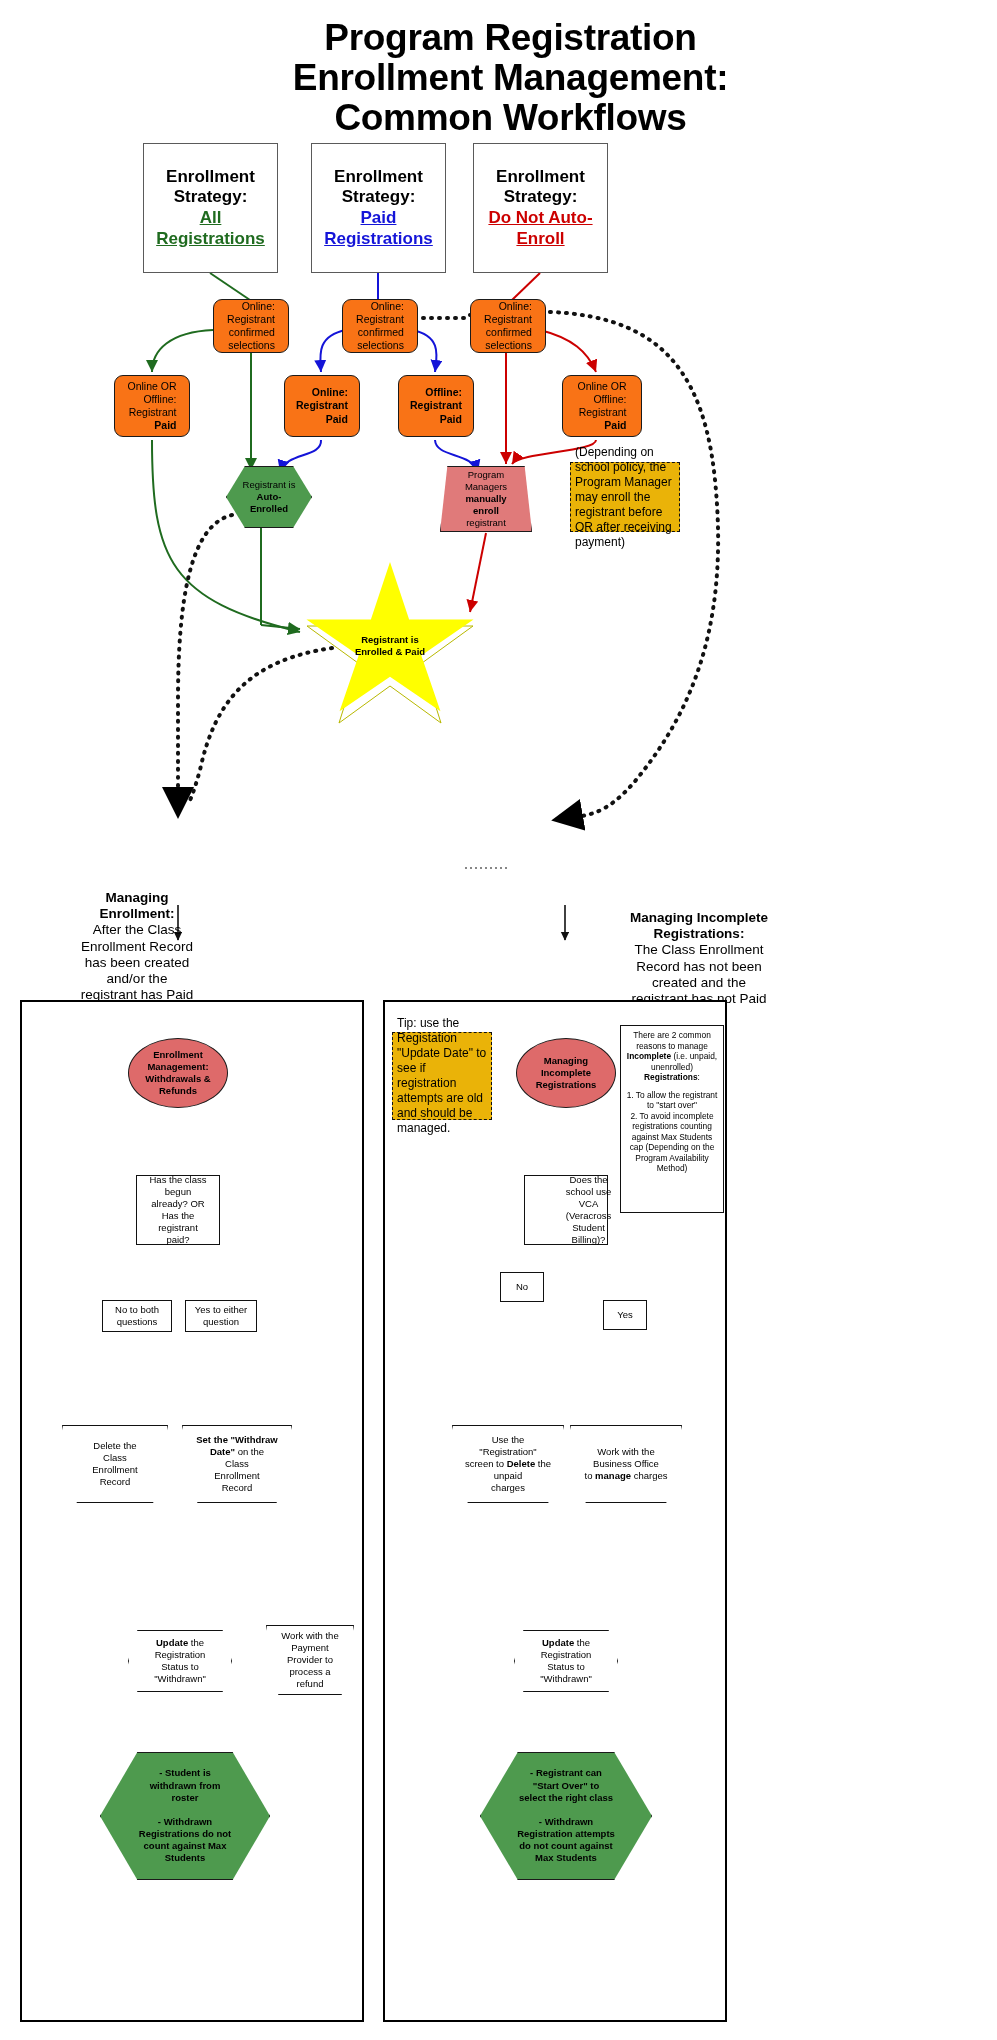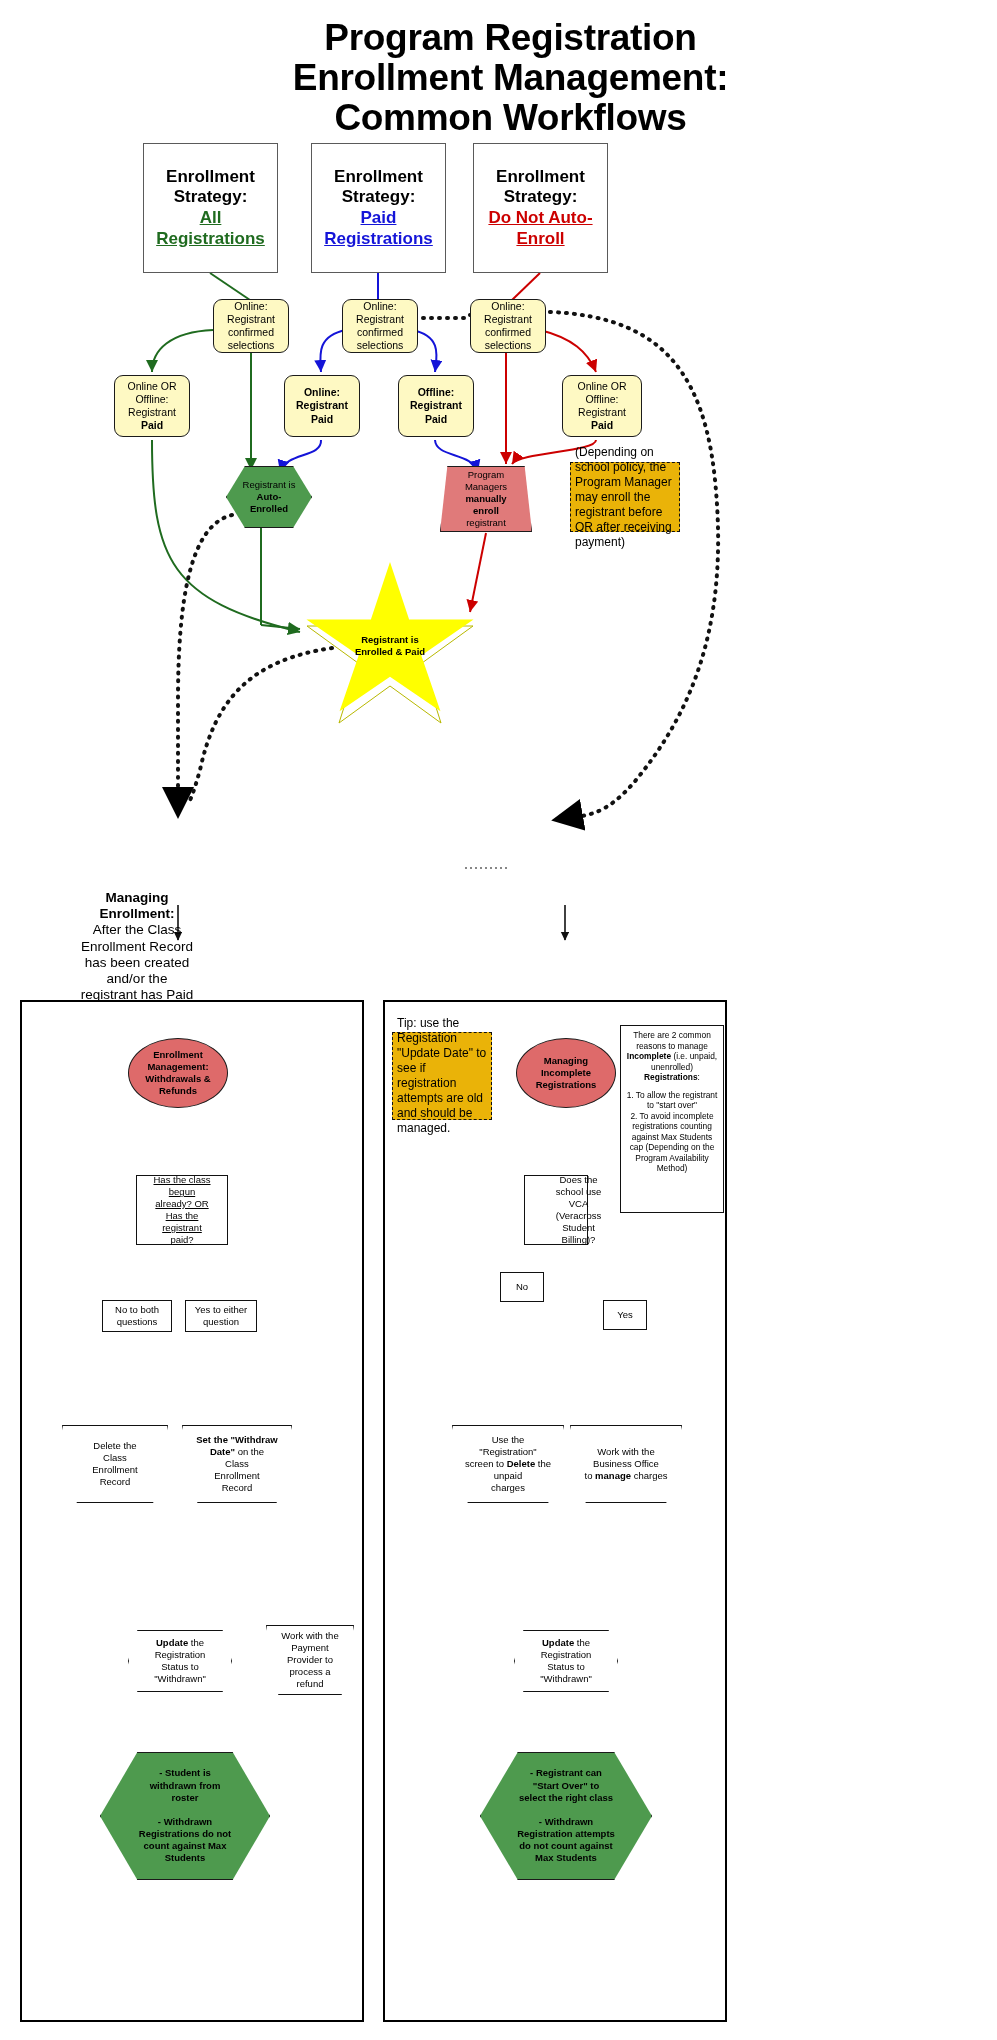--- a/index.html
+++ b/index.html
@@ -21,22 +21,22 @@
     text-align:center;font-size:17px;font-weight:bold;line-height:1.22;
     padding:6px 4px;
   }
   .strategy .accent{text-decoration:underline;}
   .acc-green{color:#1f6b1f;}
   .acc-blue{color:#1414d8;}
   .acc-red{color:#cc0000;}
 
   
   .rbox{
-    border:1.8px solid #1b1b1b;border-radius:9px;background:#fef9c3;
-    display:flex;align-items:center;justify-content:center;text-align:center;
+    border:1.8px solid #1b1b1b;border-radius:9px;background:#f97316;
+    display:flex;align-items:center;justify-content:center;text-align:right;
     font-size:10.5px;line-height:1.26;padding:3px;
   }
   .rbox b{font-weight:bold;}
 
   
   .pbox{
     border:1.4px solid #111;background:#fff;
     display:flex;align-items:center;justify-content:center;text-align:center;
     font-size:9.5px;line-height:1.25;padding:2px;
   }
@@ -284,29 +284,37 @@
   <div class="abs secthead" style="left:38px;top:890px;width:198px;">
     <b style="white-space:pre-line;">Managing
 Enrollment:</b><br>
     <span style="white-space:pre-line;">After the Class
 Enrollment Record
 has been created
 and/or the
 registrant has Paid</span>
   </div>
 
+  <div class="abs secthead" style="left:588px;top:910px;width:222px;">
+    <b style="white-space:pre-line;">Managing Incomplete
+Registrations:</b><br>
+    <span style="white-space:pre-line;">The Class Enrollment
+Record has not been
+created and the
+registrant has not Paid</span>
+  </div>
 
   <div class="abs panel" style="left:20px;top:1000px;width:344px;height:1022px;"></div>
 
   <div class="abs ellred" style="left:128px;top:1038px;width:100px;height:70px;white-space:pre-line;">Enrollment
 Management:
 Withdrawals &amp;
 Refunds</div>
 
-  <div class="abs pbox" style="left:136px;top:1175px;width:92px;height:70px;white-space:pre-line;text-decoration:underline;">Has the class
+  <div class="abs pbox" style="left:136px;top:1175px;width:84px;height:70px;white-space:pre-line;">Has the class
 begun
 already? OR
 Has the
 registrant
 paid?</div>
 
   <div class="abs pbox" style="left:102px;top:1300px;width:70px;height:32px;white-space:pre-line;">No to both
 questions</div>
 
   <div class="abs pbox" style="left:185px;top:1300px;width:72px;height:32px;white-space:pre-line;">Yes to either
@@ -377,21 +385,21 @@
       <div style="height:7px"></div>
       <span style="white-space:pre-line;">1. To allow the registrant to "start over"
 2. To avoid incomplete registrations counting against Max Students cap (Depending on the Program Availability Method)</span>
     </div>
   </div>
 
   <div class="abs ellred" style="left:516px;top:1038px;width:100px;height:70px;white-space:pre-line;">Managing
 Incomplete
 Registrations</div>
 
-  <div class="abs pbox" style="left:524px;top:1175px;width:64px;height:70px;white-space:pre-line;padding-left:47px;">Does the
+  <div class="abs pbox" style="left:524px;top:1175px;width:84px;height:70px;white-space:pre-line;padding-left:47px;">Does the
 school use
 VCA
 (Veracross
 Student
 Billing)?</div>
 
   <div class="abs pbox" style="left:500px;top:1272px;width:44px;height:30px;">No</div>
 
   <div class="abs pbox" style="left:603px;top:1300px;width:44px;height:30px;">Yes</div>
 

